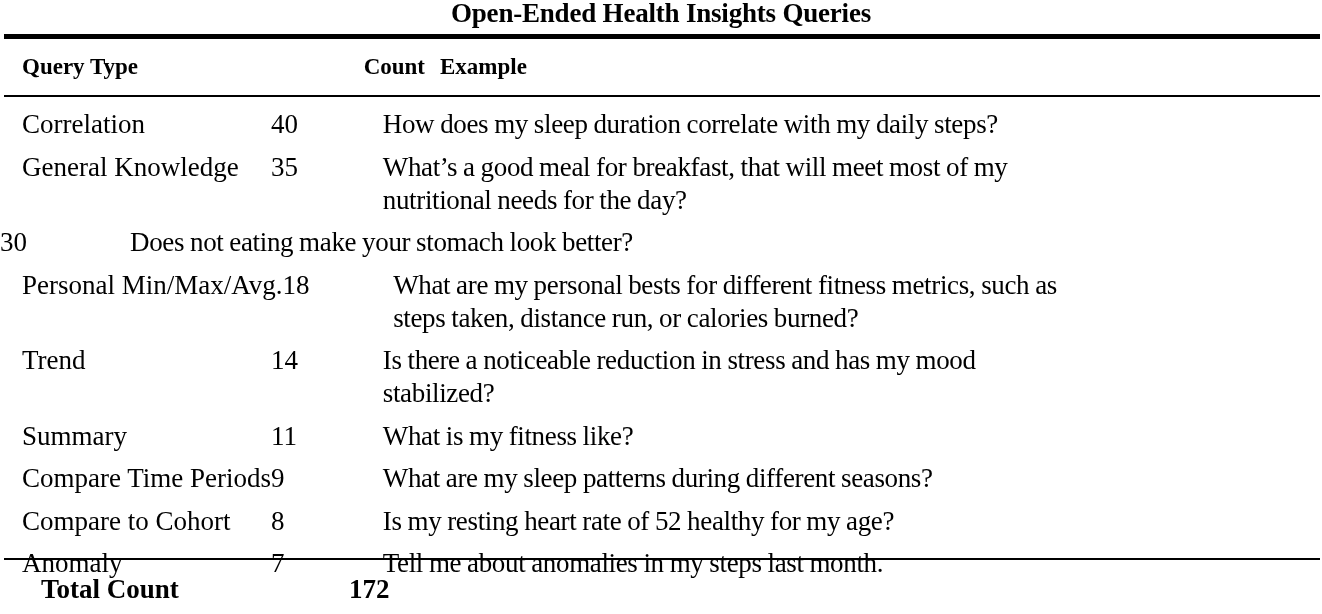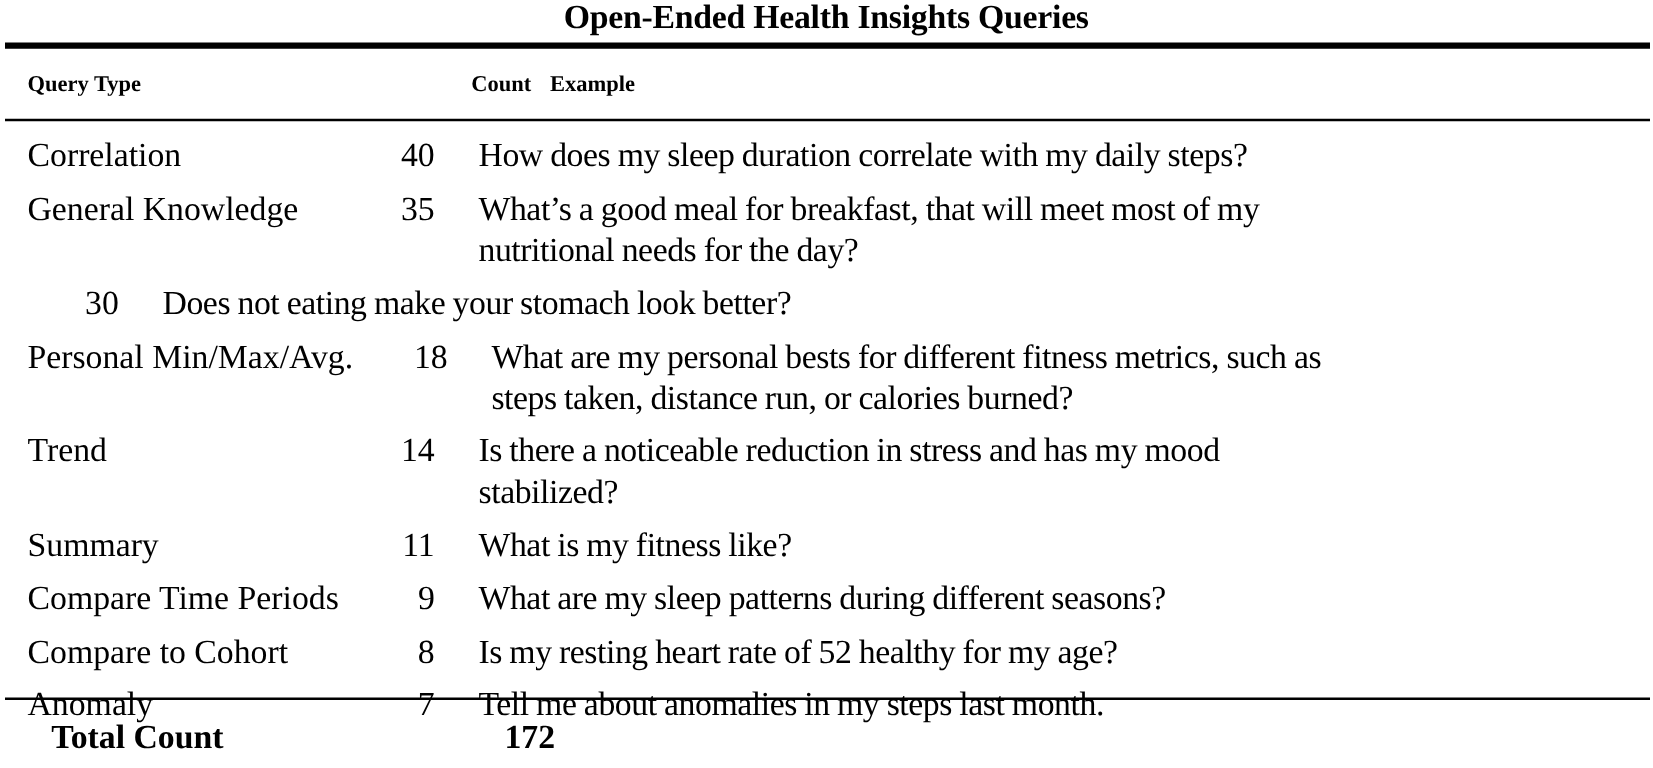--- a/index.html
+++ b/index.html
@@ -47,21 +47,21 @@
       left: 4px;
       width: 1316px;
       top: 558px;
       height: 2px;
       background: #000;
     }
     .hdr {
       position: absolute;
       top: 50px;
       font-weight: bold;
-      font-size: 18px;
+      font-size: 23px;
       line-height: 34px;
       white-space: nowrap;
     }
     .hdr-type { left: 22px; }
     .hdr-count { left: 330px; width: 95px; text-align: right; }
     .hdr-example { left: 440px; }
 
     .rows {
       position: absolute;
       left: 0;
@@ -76,21 +76,20 @@
       margin-bottom: 9.5px;
     }
     .cell-type {
       width: 330px;
       padding-left: 22px;
       box-sizing: border-box;
       white-space: nowrap;
     }
     .cell-count {
       width: 95px;
-      text-align: right;
       white-space: nowrap;
     }
     .cell-example {
       margin-left: 35px;
       width: 850px;
       letter-spacing: -0.35px;
       word-spacing: -0.5px;
     }
     .total {
       position: absolute;

